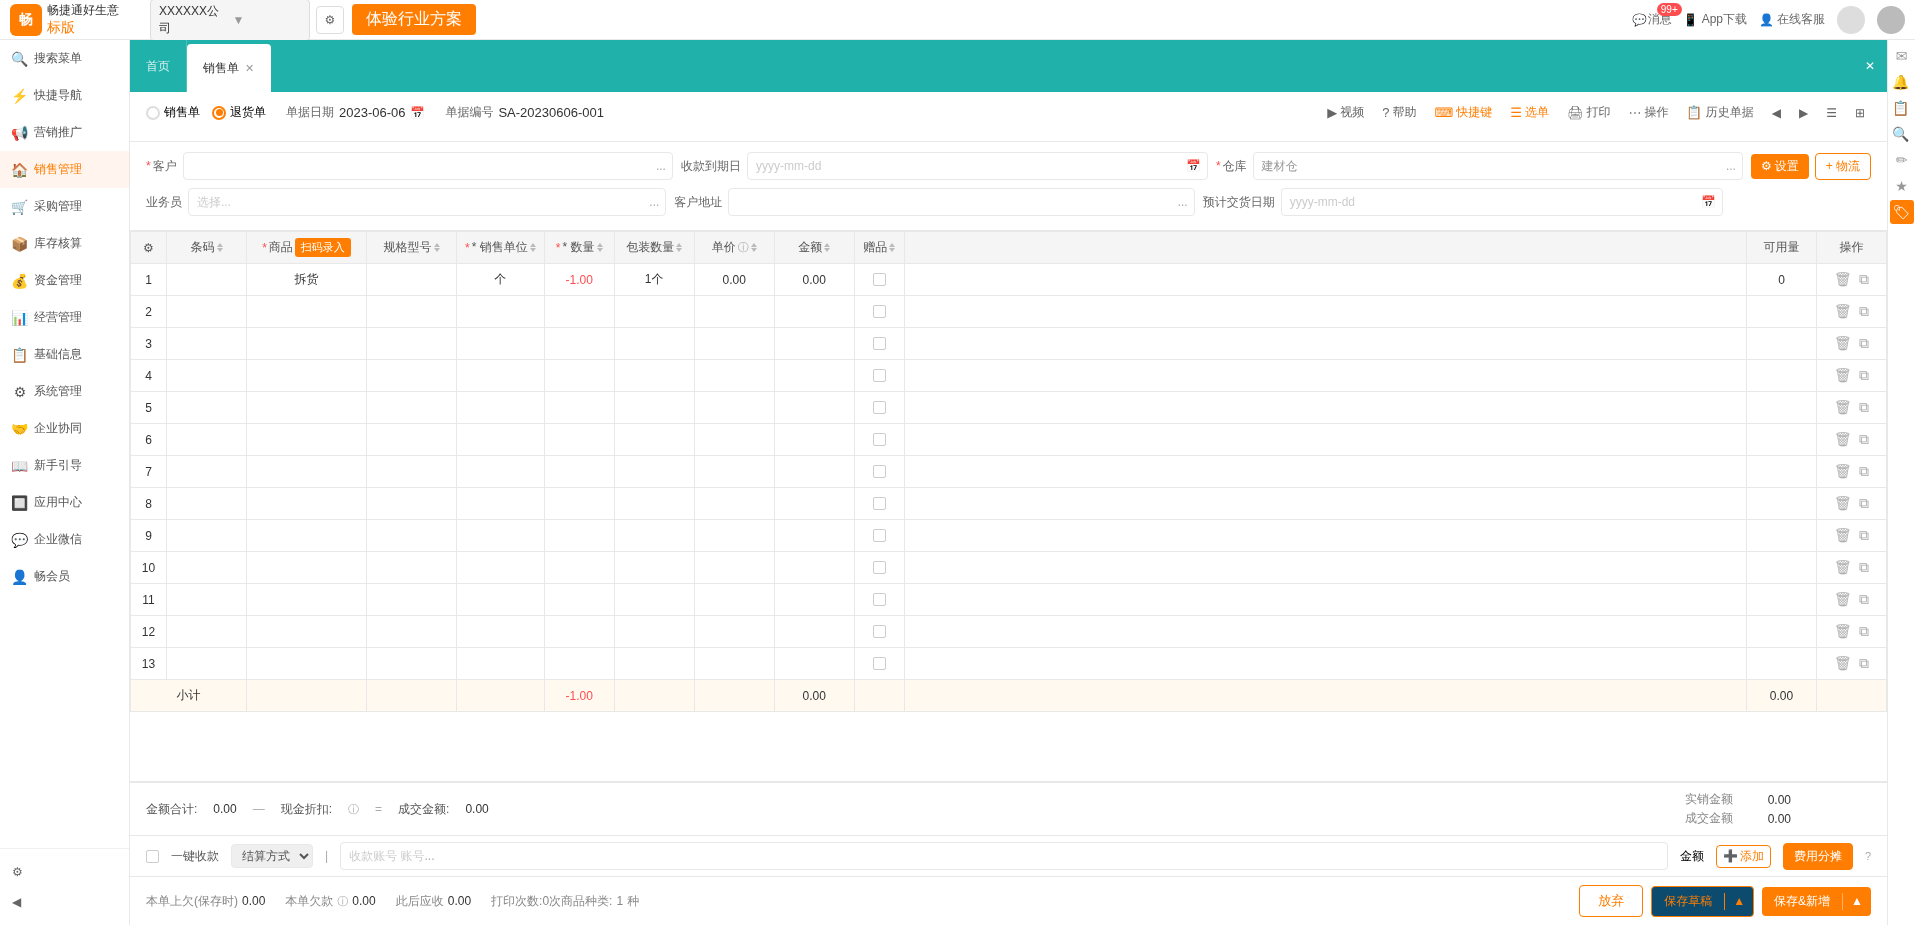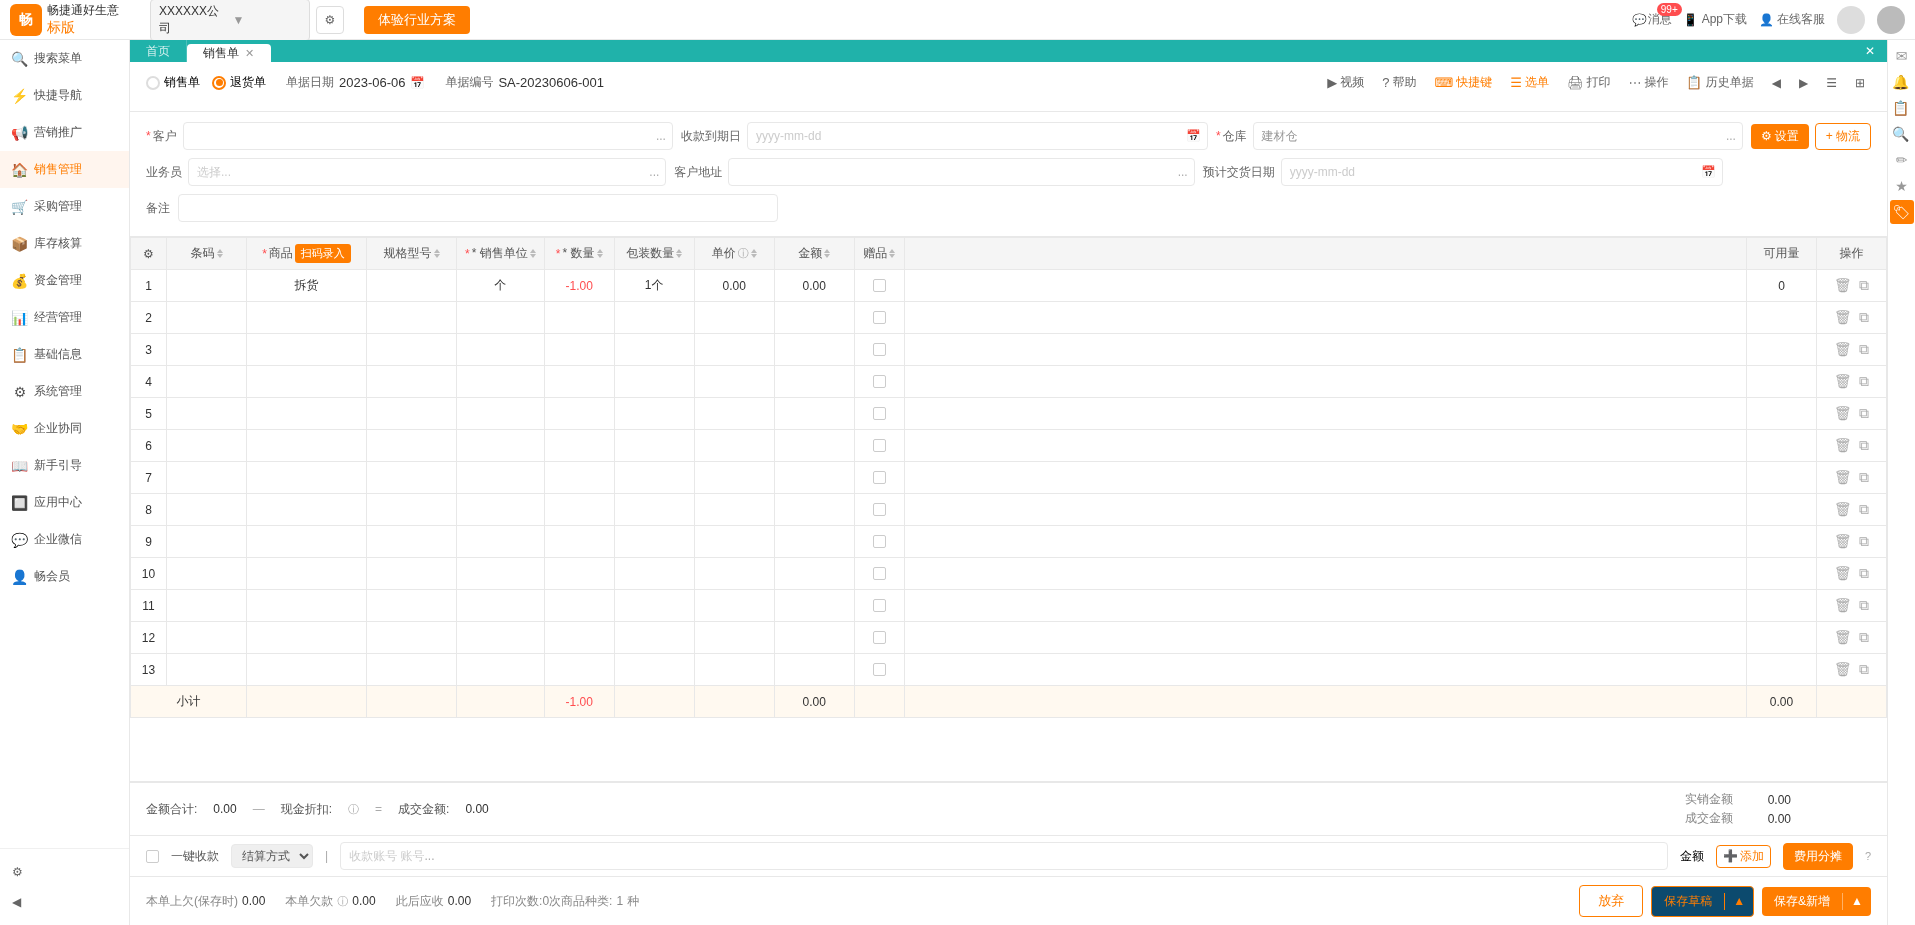--- a/index.html
+++ b/index.html
@@ -7,21 +7,21 @@
 
     
     .top-bar { background: #fff; height: 40px; display: flex; align-items: center; padding: 0 10px; border-bottom: 1px solid #e8e8e8; flex-shrink: 0; }
     .top-bar .logo-area { display: flex; align-items: center; width: 130px; }
     .top-bar .logo-icon { width: 32px; height: 32px; background: #ff7d00; border-radius: 6px; display: flex; align-items: center; justify-content: center; color: #fff; font-weight: bold; font-size: 14px; margin-right: 5px; }
     .top-bar .logo-text { font-size: 11px; color: #333; line-height: 1.3; }
     .company-select { display: flex; align-items: center; background: #f5f5f5; border: 1px solid #ddd; border-radius: 4px; padding: 3px 8px; min-width: 160px; cursor: pointer; margin-left: 10px; }
     .company-select span { flex: 1; color: #333; }
     .company-select .arrow { color: #999; margin-left: 5px; }
     .gear-btn { width: 28px; height: 28px; border: 1px solid #ddd; border-radius: 4px; background: #fff; cursor: pointer; display: flex; align-items: center; justify-content: center; color: #666; margin-left: 6px; }
-    .trial-btn { background: #ff7d00; color: #fff; border: none; border-radius: 4px; padding: 5px 14px; cursor: pointer; margin-left: 20px; font-size: 13px; }
+    .trial-btn { background: #ff7d00; color: #fff; border: none; border-radius: 4px; padding: 5px 14px; cursor: pointer; margin-left: 8px; font-size: 16px; }
     .top-right { margin-left: auto; display: flex; align-items: center; gap: 12px; color: #666; }
     .top-right .msg-area { display: flex; align-items: center; position: relative; cursor: pointer; }
     .badge { background: #ff4d4f; color: #fff; border-radius: 8px; font-size: 10px; padding: 1px 4px; position: absolute; top: -8px; right: -10px; }
     .top-right-item { display: flex; align-items: center; gap: 3px; cursor: pointer; color: #666; }
     .avatar { width: 28px; height: 28px; border-radius: 50%; background: #ddd; }
 
     
     .main-layout { display: flex; flex: 1; overflow: hidden; }
 
     
@@ -30,21 +30,21 @@
     .sidebar-item.active { background: #fff5ee; color: #ff7d00; }
     .sidebar-item .s-icon { width: 16px; height: 16px; display: flex; align-items: center; justify-content: center; font-size: 14px; flex-shrink: 0; }
     .sidebar-item .s-label { font-size: 12px; }
     .sidebar-bottom { margin-top: auto; border-top: 1px solid #f0f0f0; padding: 8px 0; }
     .sidebar-bottom-item { display: flex; align-items: center; padding: 8px 12px; cursor: pointer; color: #666; gap: 6px; }
 
     
     .content-area { flex: 1; display: flex; flex-direction: column; overflow: hidden; }
 
     
-    .tab-bar { background: #20b2aa; height: 22px; display: flex; align-items: stretch; flex-shrink: 0; }
+    .tab-bar { background: #20b2aa; height: 52px; display: flex; align-items: stretch; flex-shrink: 0; }
     .tab-item { display: flex; align-items: center; padding: 0 16px; cursor: pointer; color: rgba(255,255,255,0.8); border-right: 1px solid rgba(255,255,255,0.2); font-size: 13px; }
     .tab-item.active { background: #fff; color: #333; border-radius: 4px 4px 0 0; margin-top: 4px; }
     .tab-item .close-icon { margin-left: 6px; color: #999; font-size: 11px; }
     .tab-close-all { margin-left: auto; display: flex; align-items: center; padding: 0 12px; color: #fff; cursor: pointer; }
 
     
     .page-content { flex: 1; background: #f7f8fa; overflow-y: auto; padding: 0; display: flex; flex-direction: column; }
 
     
     .form-header { background: #fff; padding: 10px 16px; border-bottom: 1px solid #e8e8e8; flex-shrink: 0; }
@@ -391,24 +391,20 @@
           <div class="field-group" style="margin-left:auto;">
             <span class="field-label">预计交货日期</span>
             <div class="field-input date-inp">
               <span style="color:#ccc;">yyyy-mm-dd</span>
               <span class="dots">📅</span>
             </div>
           </div>
           <div style="width:140px;"></div>
         </div>
 
-        <div class="form-row">
-          <span class="field-label">备注</span>
-          <div class="field-input" style="min-width:400px;max-width:600px;"></div>
-        </div>
       </div>
 
       <div class="table-area">
         <table>
           <thead>
             <tr>
               <th class="col-num">
                 <div class="gear-col">
                     <span>⚙</span>
                   </div>

